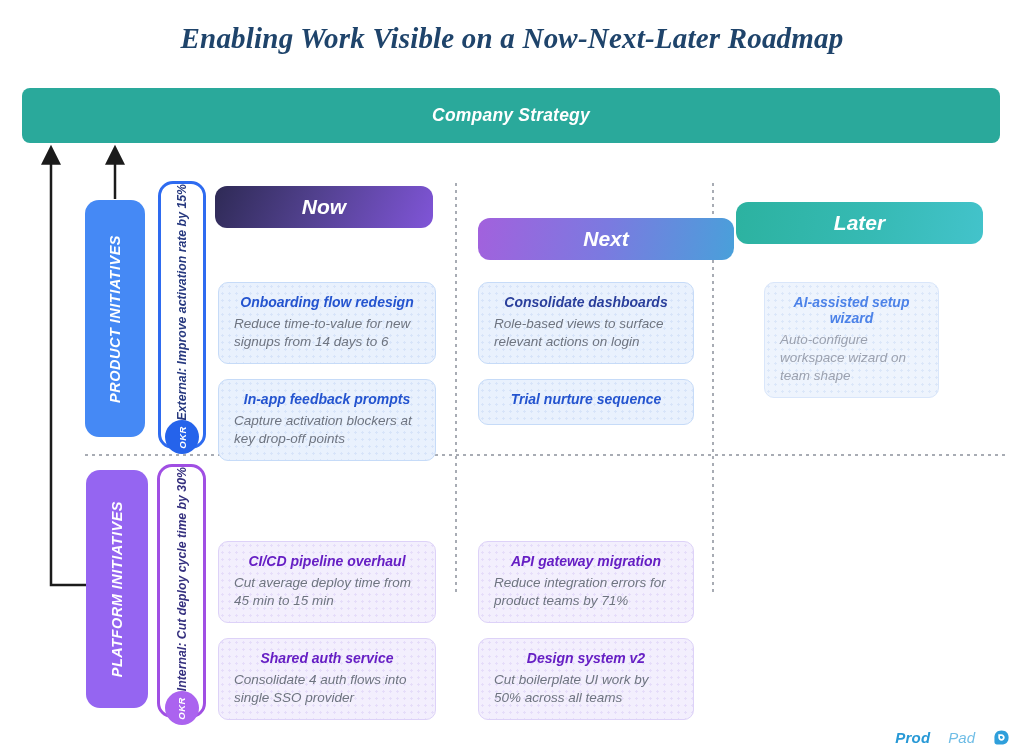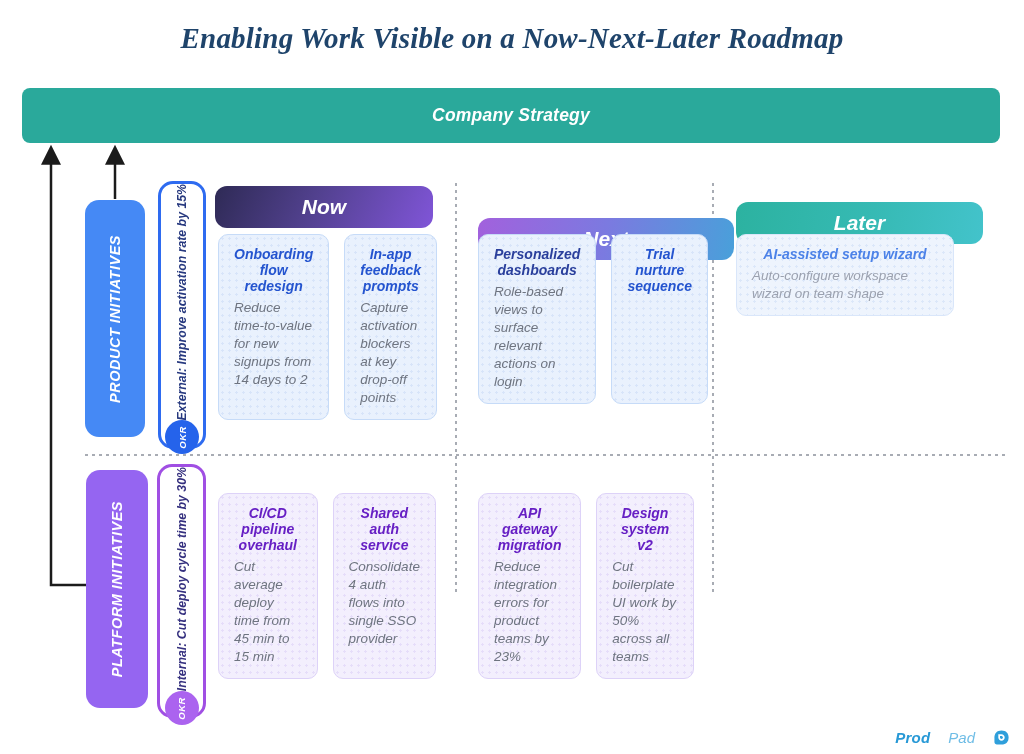--- a/index.html
+++ b/index.html
@@ -46,22 +46,22 @@
   .hdr-later{left:736px;width:247px;background:linear-gradient(100deg,#2cb2a0 0%,#36bab4 55%,#43c3cb 100%);margin-top:16px;}
 
   
   .vdash{position:absolute;top:183px;height:409px;width:2px;
     background-image:repeating-linear-gradient(to bottom,#a8acb4 0px,#a8acb4 3px,transparent 3px,transparent 7px);}
   .v1{left:455px;} .v2{left:712px;}
   .hdash{position:absolute;left:85px;top:454px;width:921px;height:2px;
     background-image:repeating-linear-gradient(to right,#a8acb4 0px,#a8acb4 3px,transparent 3px,transparent 7px);}
 
   
-  .stack{position:absolute;display:flex;gap:15px;}
-  .col-now{left:218px;width:218px;} .col-next{left:478px;width:216px;} .col-later{left:736px;width:218px;}
+  .stack{position:absolute;display:flex;flex-direction:column;gap:15px;margin-top:48px;}
+  .col-now{left:218px;width:218px;} .col-next{left:478px;width:216px;} .col-later{left:764px;width:175px;}
   .row-product{top:234px;} .row-platform{top:493px;}
 
   .card{border-radius:10px;padding:11px 15px 12px 15px;box-sizing:border-box;}
   .card-title{font-weight:700;font-size:14px;text-align:center;margin-bottom:5px;}
   .card-body{font-size:13.5px;line-height:1.33;color:#6e7480;}
 
   .card.blue{background-color:#e9f1fd;border:1.5px solid #c6dbf8;
     background-image:radial-gradient(rgba(120,160,230,.16) 1px,transparent 1.2px);background-size:7px 7px;}
   .card.blue .card-title{color:#2454cf;}
   .card.blue .card-title.dark{color:#2a3f9c;}
@@ -132,31 +132,31 @@
   <div class="hdr hdr-next">
     <span>Next</span>
   </div>
   <div class="hdr hdr-later">
     <span>Later</span>
   </div>
 
   <div class="stack col-now row-product">
     <div class="card blue">
       <div class="card-title">Onboarding flow redesign</div>
-      <div class="card-body">Reduce time-to-value for new signups from 14 days to 2</div>
+      <div class="card-body">Reduce time-to-value for new signups from 14 days to 6</div>
     </div>
     <div class="card blue">
       <div class="card-title">In-app feedback prompts</div>
       <div class="card-body">Capture activation blockers at key drop-off points</div>
     </div>
   </div>
 
   <div class="stack col-next row-product">
     <div class="card blue">
-      <div class="card-title dark">Personalized dashboards</div>
+      <div class="card-title dark">Consolidate dashboards</div>
       <div class="card-body">Role-based views to surface relevant actions on login</div>
     </div>
     <div class="card blue">
       <div class="card-title">Trial nurture sequence</div>
     </div>
   </div>
 
   <div class="stack col-later row-product">
     <div class="card blue faded">
       <div class="card-title">AI-assisted setup wizard</div>
@@ -171,21 +171,21 @@
     </div>
     <div class="card purple">
       <div class="card-title">Shared auth service</div>
       <div class="card-body">Consolidate 4 auth flows into single SSO provider</div>
     </div>
   </div>
 
   <div class="stack col-next row-platform">
     <div class="card purple">
       <div class="card-title">API gateway migration</div>
-      <div class="card-body">Reduce integration errors for product teams by 23%</div>
+      <div class="card-body">Reduce integration errors for product teams by 71%</div>
     </div>
     <div class="card purple">
       <div class="card-title">Design system v2</div>
       <div class="card-body">Cut boilerplate UI work by 50% across all teams</div>
     </div>
   </div>
 
 
   <div class="brand">
     <span class="brand-bold">Prod</span>

